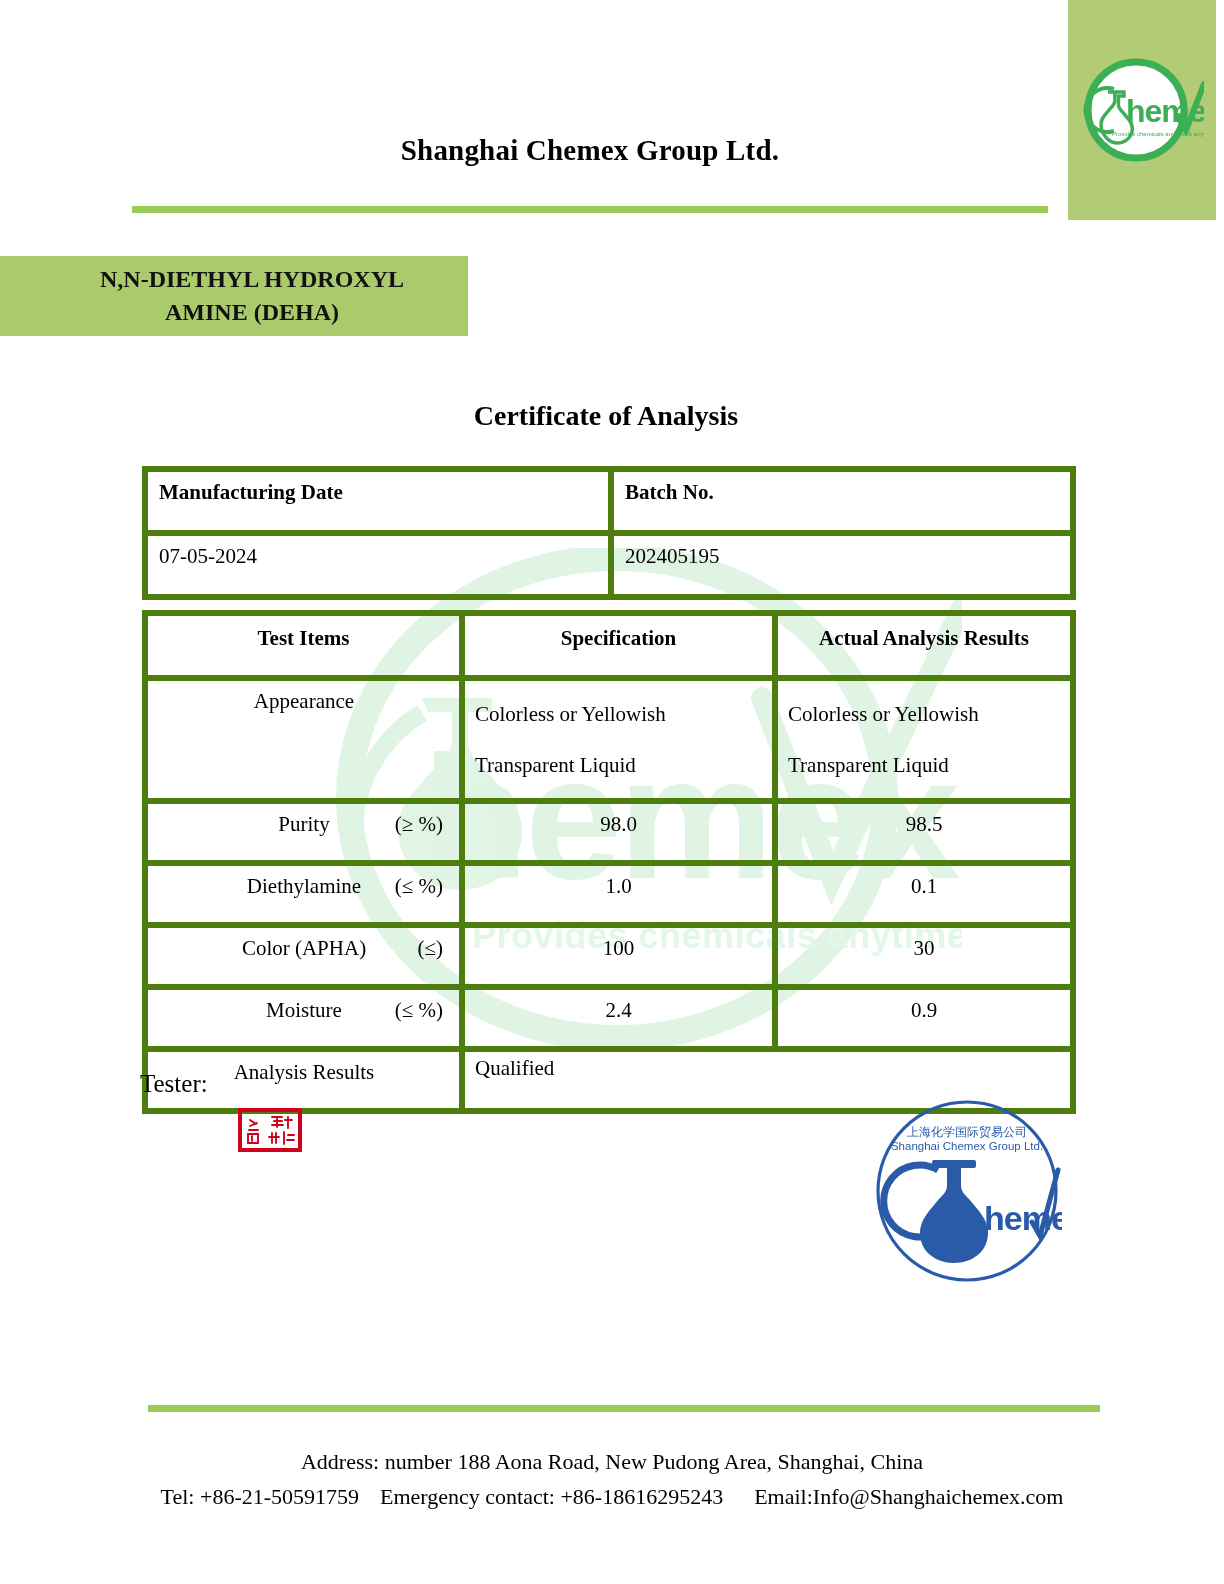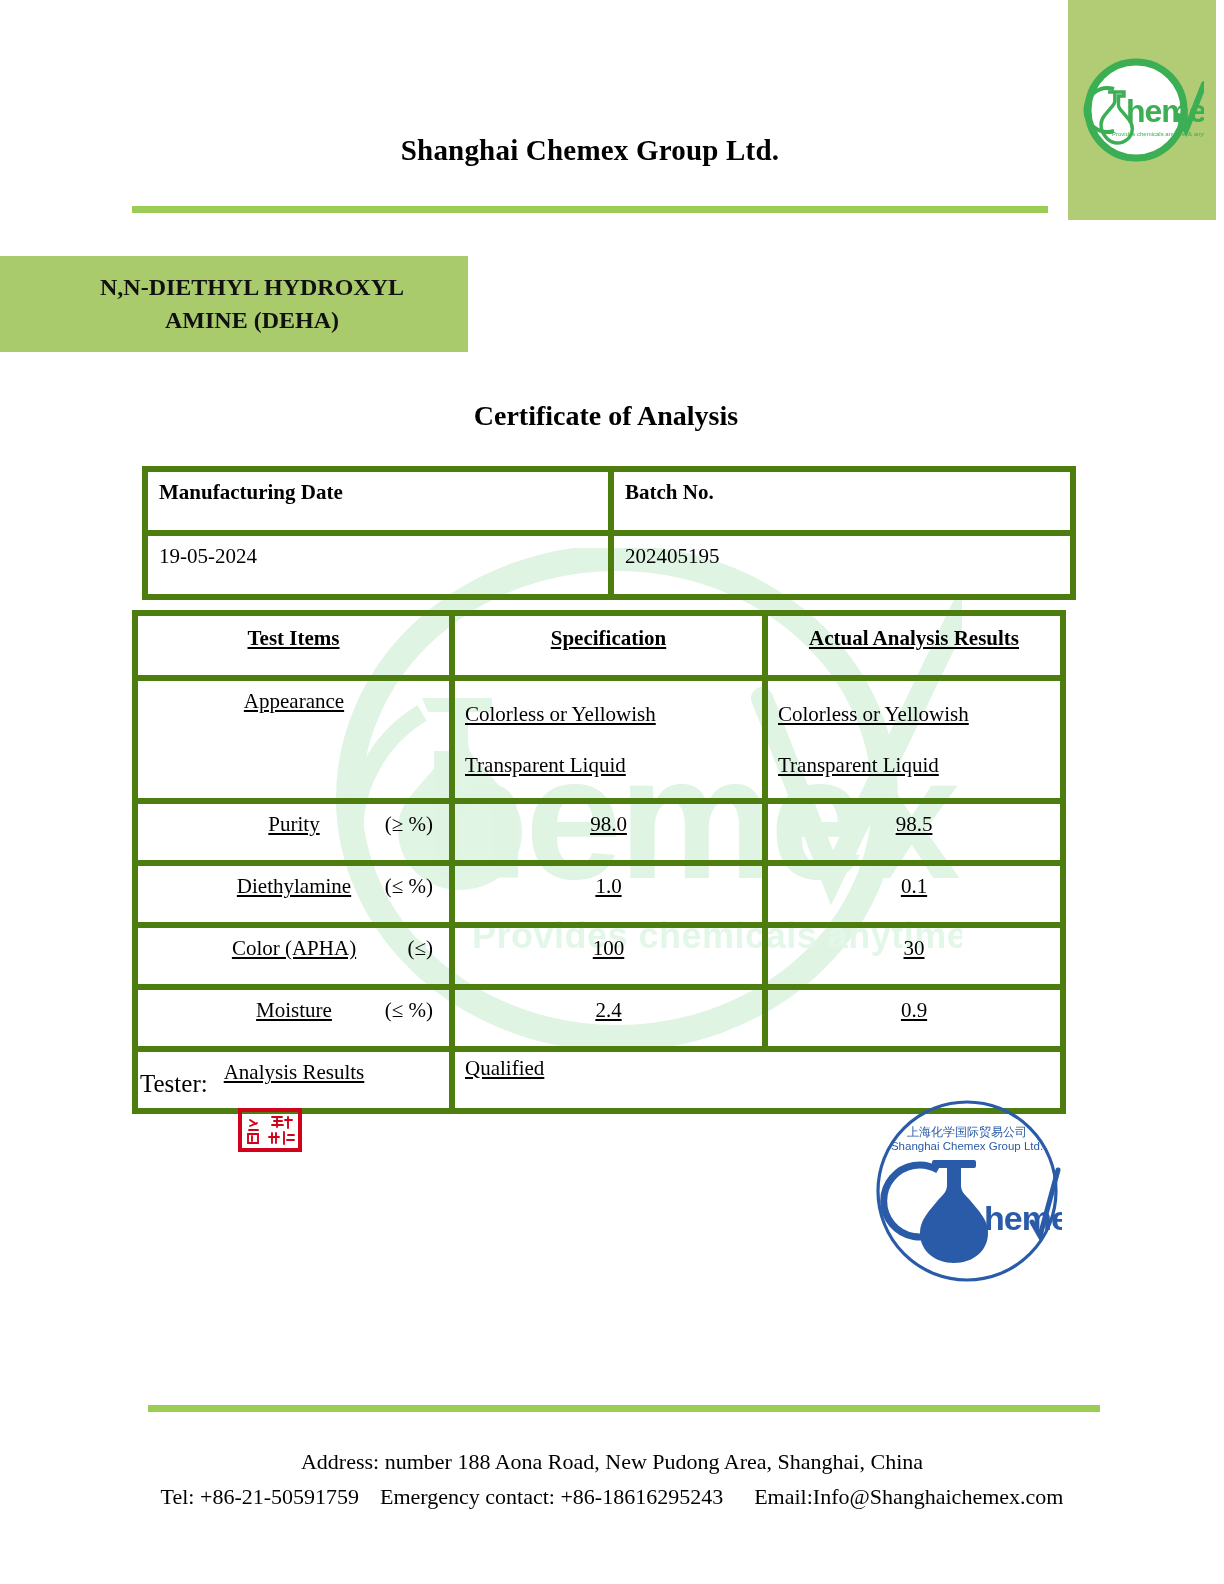--- a/index.html
+++ b/index.html
@@ -68,21 +68,21 @@
     background: #9ccb56;
     z-index: 2;
   }
 
   
   #product-banner {
     position: absolute;
     left: 0px;
     top: 256px;
     width: 468px;
-    height: 96px;
+    height: 80px;
     background: #aacb6c;
     display: flex;
     align-items: center;
     justify-content: center;
     z-index: 2;
   }
   #product-banner-text {
     font-size: 24px;
     font-weight: bold;
     line-height: 1.36;
@@ -125,24 +125,23 @@
     top: 466px;
     width: 928px;
   }
   #info-table td {
     height: 42px;
     padding: 8px 10px 8px 11px;
   }
   #info-table .hdr { font-weight: bold; }
 
   #results-table {
-    left: 132px;
+    left: 142px;
     top: 610px;
     width: 928px;
-    text-decoration: underline;
   }
   #results-table th {
     font-weight: bold;
     text-align: center;
     padding: 10px 6px 24px 6px;
     vertical-align: top;
   }
   #results-table td {
     padding: 8px 10px;
   }
@@ -288,21 +287,21 @@
   <colgroup>
       <col style="width:466px">
       <col style="width:462px">
     </colgroup>
   <tbody>
     <tr>
       <td class="hdr">Manufacturing Date</td>
       <td class="hdr">Batch No.</td>
     </tr>
     <tr>
-      <td>19-05-2024</td>
+      <td>07-05-2024</td>
       <td>202405195</td>
     </tr>
   </tbody>
 </table>
 
 <table id="results-table">
   <colgroup>
       <col style="width:317px">
       <col style="width:313px">
       <col style="width:298px">

